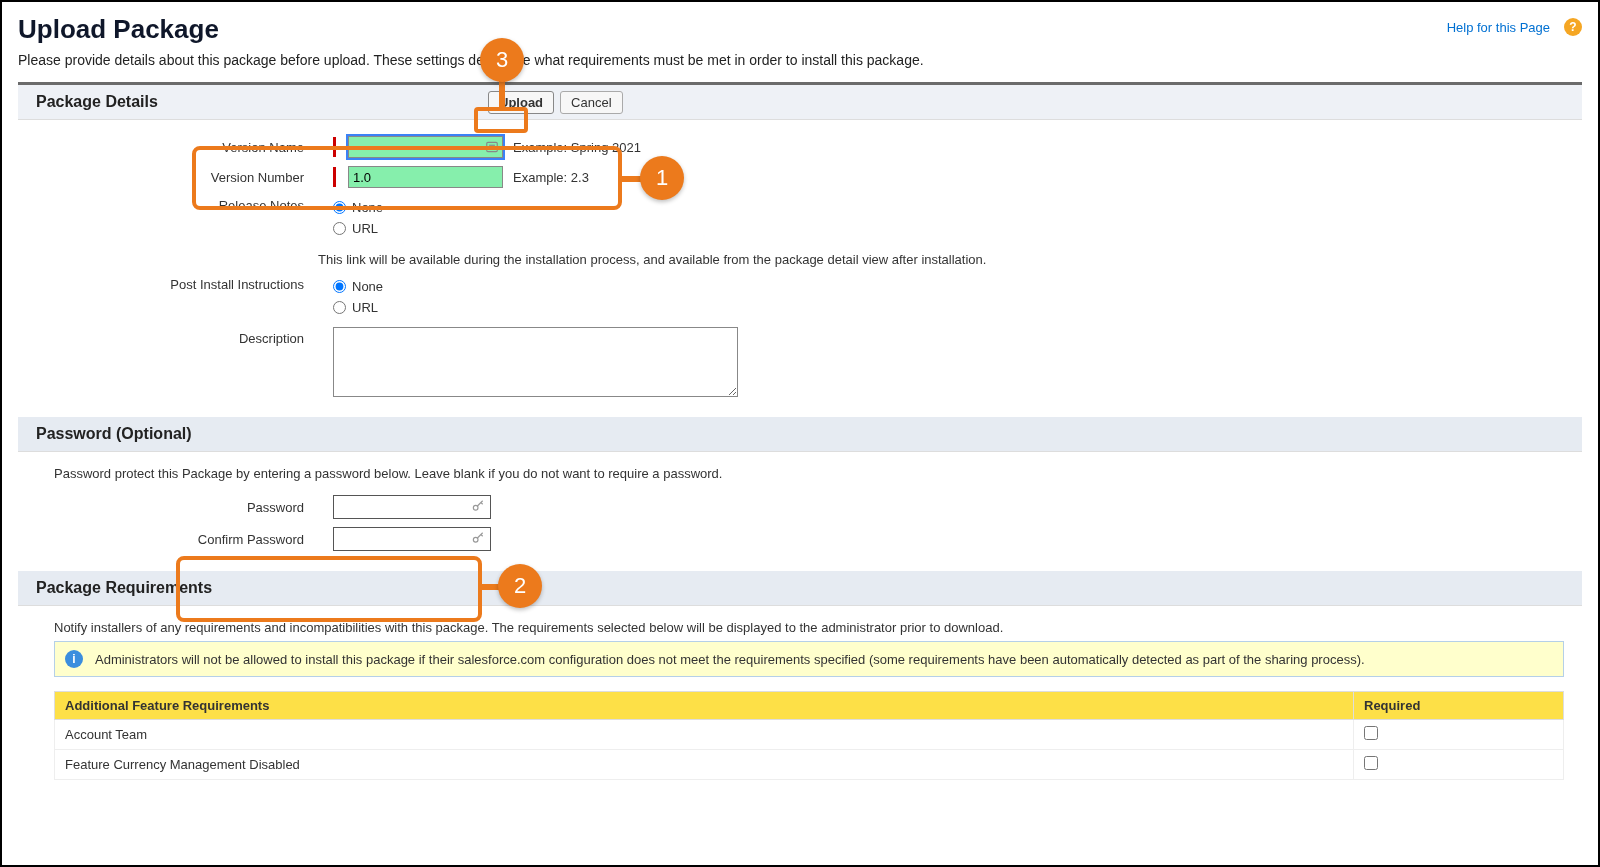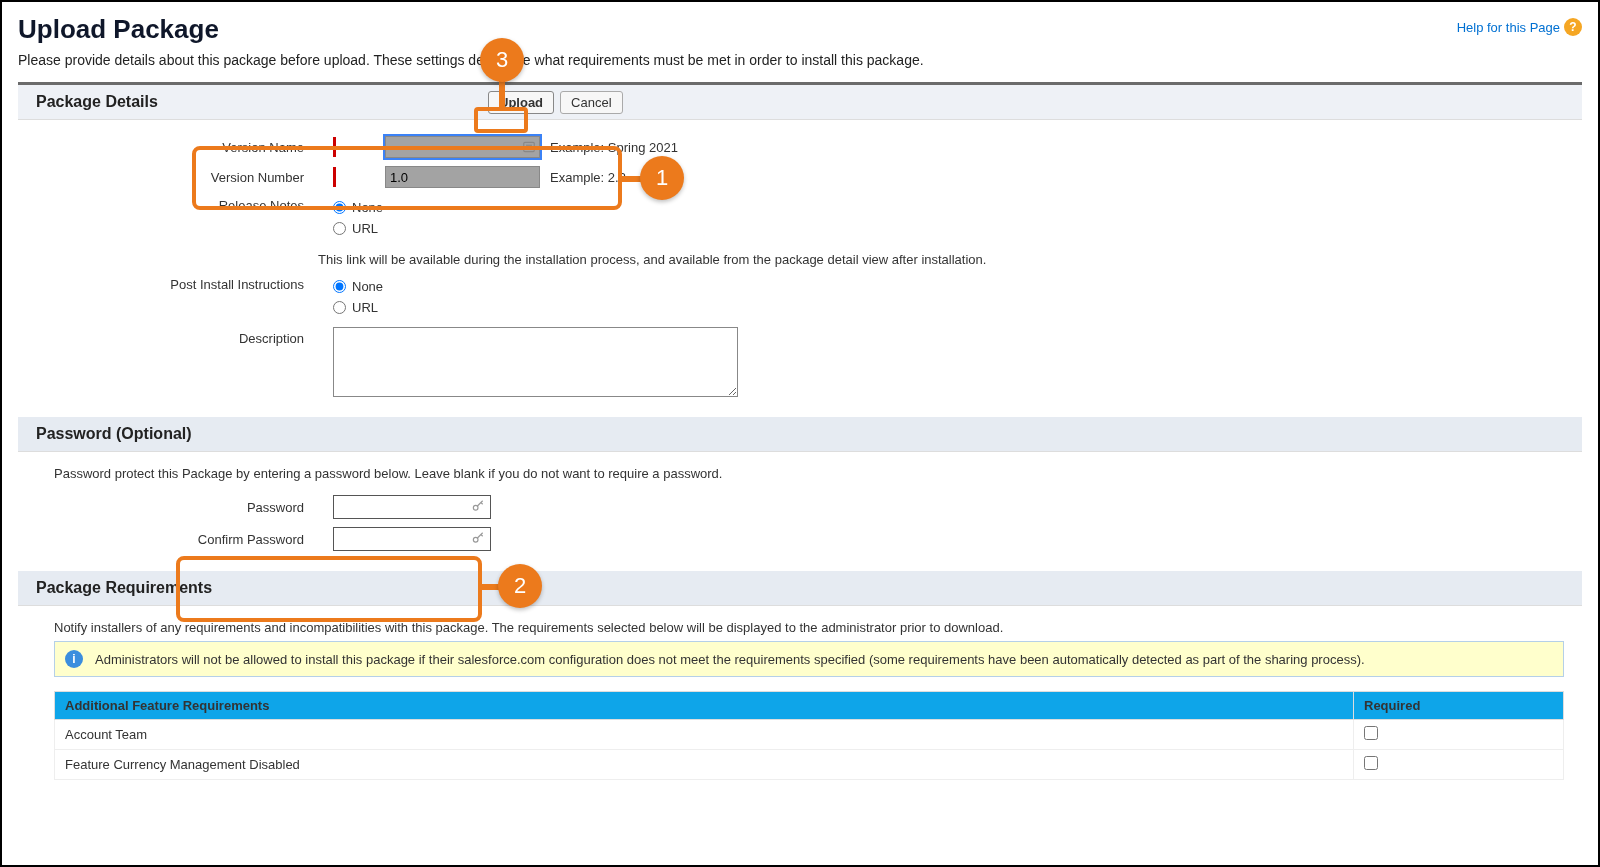--- a/index.html
+++ b/index.html
@@ -21,21 +21,21 @@
       font-weight: 700;
       color: #0f172a;
       margin-bottom: 7px;
     }
     .help-link-wrap {
       position: absolute;
       top: 4px; right: 0;
       font-size: 13px;
       display: flex;
       align-items: center;
-      gap: 4px;
+      gap: 14px;
     }
     .help-link-wrap a { color: #0070d2; text-decoration: none; cursor: pointer; }
     .help-icon-circle {
       display: inline-flex;
       width: 18px; height: 18px;
       background: #f5a623;
       color: #fff;
       border-radius: 50%;
       align-items: center; justify-content: center;
       font-weight: bold; font-size: 12px;
@@ -102,22 +102,21 @@
       background: #c00;
       margin-right: 2px;
       vertical-align: middle;
     }
     input.text-input {
       width: 155px;
       height: 22px;
       border: 1px solid #888;
       padding: 2px 24px 2px 4px;
       font-size: 13px;
-      background: #a3a3a3;
-      margin-left: 37px;
+      background: #86efac;
     }
     input.text-input.with-picker {
       background-image: none;
     }
     .input-wrap {
       position: relative;
       display: inline-flex;
       align-items: center;
     }
     .input-icon {
@@ -187,21 +186,21 @@
     }
 
     table.req-table {
       width: calc(100% - 54px);
       margin: 0 18px 0 36px;
       border-collapse: collapse;
       font-size: 13px;
     }
     table.req-table th {
       text-align: left;
-      background: #0ea5e9;
+      background: #fde047;
       border: 1px solid #ddd;
       padding: 6px 10px;
       font-weight: bold;
     }
     table.req-table th.col-req { width: 210px; }
     table.req-table td {
       border: 1px solid #eee;
       border-top: none;
       padding: 6px 10px;
     }

